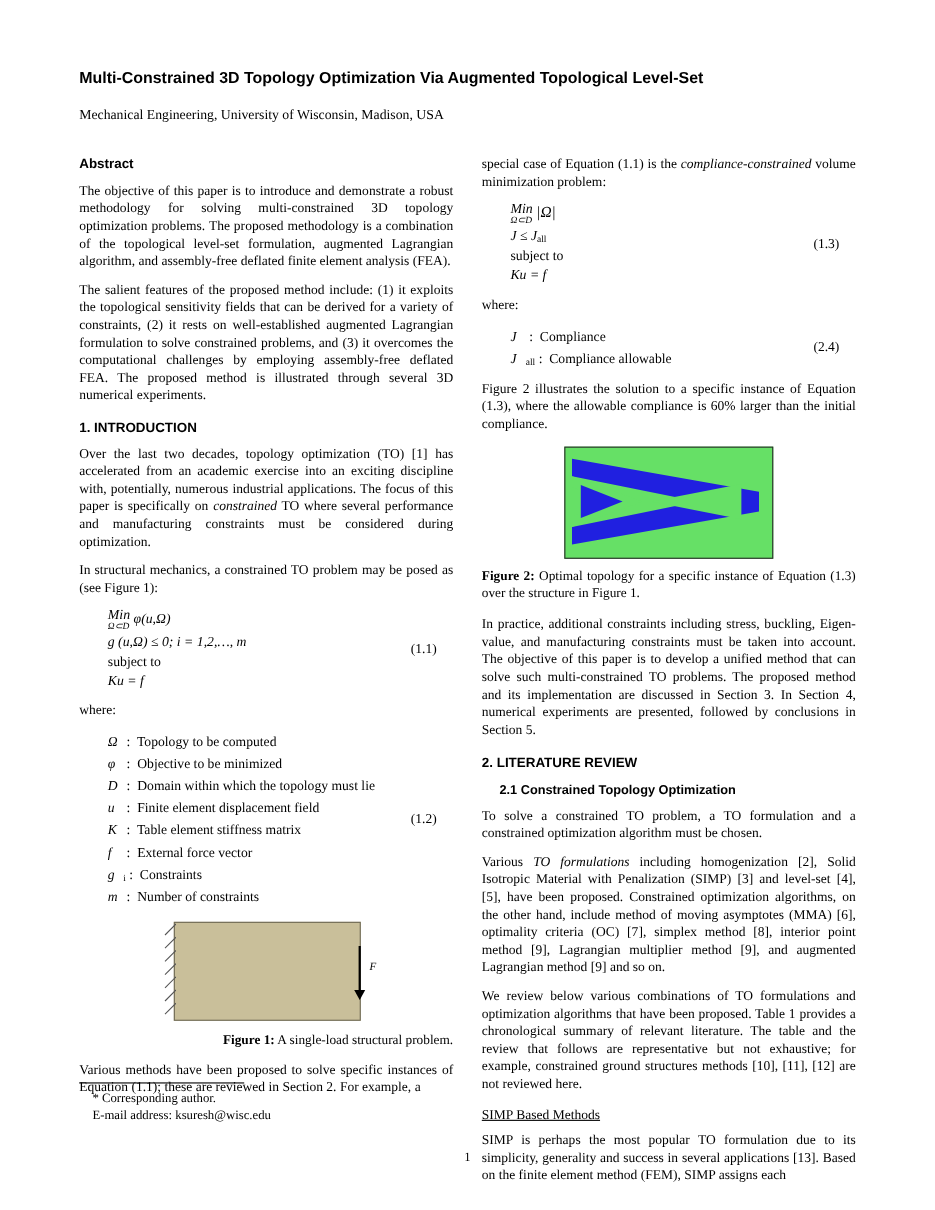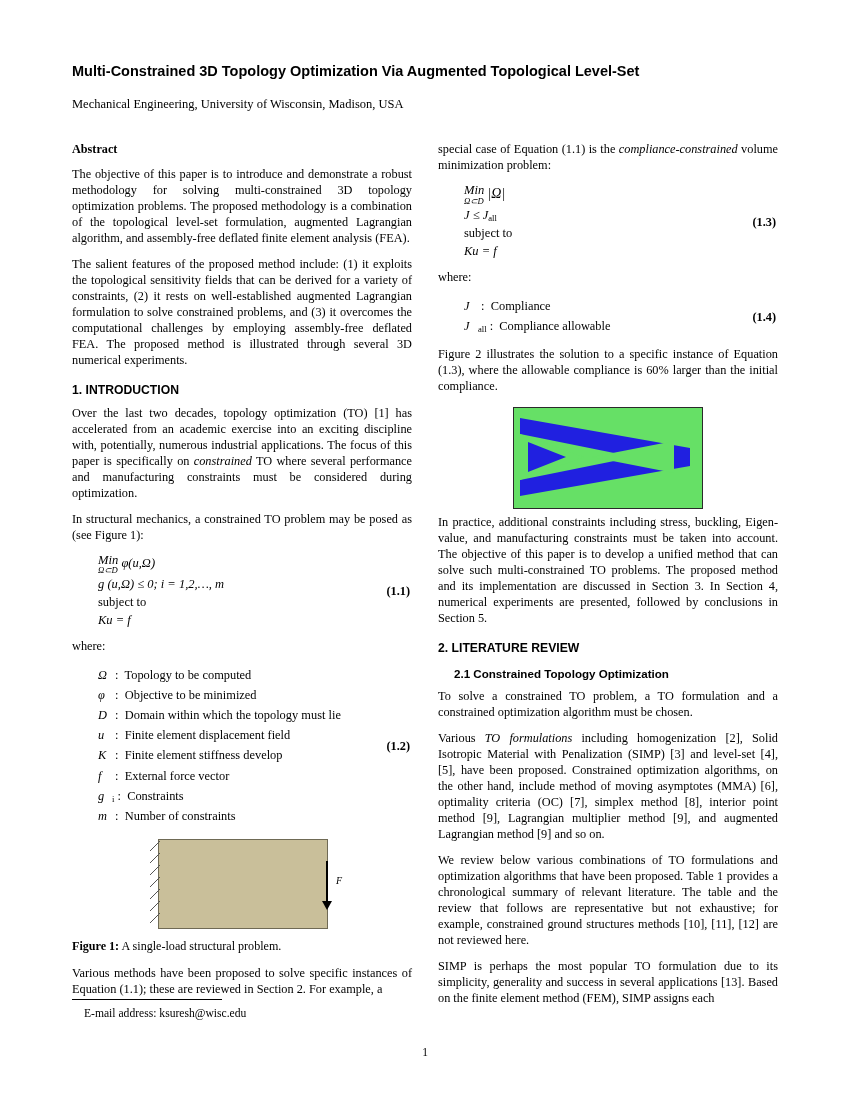--- a/index.html
+++ b/index.html
@@ -59,21 +59,21 @@
     font-weight: bold;
     margin: 14px 0 9px 0;
   }
   h3.subsection {
     font-family: "Liberation Sans", sans-serif;
     font-size: 11.6px;
     font-weight: bold;
     margin: 12px 0 9px 16px;
   }
   h4.abstract-head {
-    font-family: Liberation Serif, serif;
+    font-family: Liberation Sans, sans-serif;
     font-size: 12.2px;
     font-weight: bold;
     margin: 0 0 10px 0;
   }
   .underline-head {
     font-size: 12.3px;
     text-decoration: underline;
     margin: 12px 0 8px 0;
   }
   
@@ -83,25 +83,24 @@
     min-height: 20px;
   }
   .eq-body {
     margin-left: 26px;
     font-size: 12.5px;
     line-height: 1.45;
     font-family: "Liberation Serif", serif;
   }
   .eq-num {
     position: absolute;
-    right: 2px;
+    right: 15px;
     bottom: 50%;
     transform: translateY(50%);
     font-size: 12.3px;
-    font-weight: bold;
   }
   .ital { font-style: italic; }
   .minop {
     display: inline-block;
     line-height: 1.0;
     vertical-align: middle;
   }
   .minop .mn { font-style: italic; font-size: 12.6px; }
   .minop .sub { font-size: 8.6px; display: block; font-style: italic; }
   .sub-i { font-size: 8.6px; vertical-align: -0.22em; }
@@ -114,21 +113,21 @@
   .defs .sym { font-style: italic; display: inline-block; min-width: 14px; }
   
   .fig-wrap { margin: 12px 0 6px 0; text-align: center; }
   .fig-caption {
     font-size: 12.1px;
     line-height: 1.3;
     text-align: justify;
     margin: 8px 0 12px 0;
   }
   .fig-caption .lbl { font-weight: bold; }
-  .fig1-caption { text-align: left; }
+  .fig1-caption { text-align: right; }
   
   .fig1 {
     position: relative;
     width: 200px;
     height: 92px;
     margin: 0 auto;
   }
   .fig1 .rect {
     position: absolute;
     left: 16px; top: 0;
@@ -233,21 +232,21 @@
         <div class="eq-num">(1.1)</div>
       </div>
 
       <p class="body">where:</p>
       <div class="eq-block">
         <div class="defs">
           <div><span class="sym">Ω</span> :&nbsp; <span>Topology to be computed</span></div>
           <div><span class="sym">φ</span> :&nbsp; <span>Objective to be minimized</span></div>
           <div><span class="sym">D</span> :&nbsp; <span>Domain within which the topology must lie</span></div>
           <div><span class="sym">u</span> :&nbsp; <span>Finite element displacement field</span></div>
-          <div><span class="sym">K</span> :&nbsp; <span>Finite element stiffness develop</span></div>
+          <div><span class="sym">K</span> :&nbsp; <span>Table element stiffness matrix</span></div>
           <div><span class="sym">f</span> :&nbsp; <span>External force vector</span></div>
           <div><span class="sym">g</span><span class="sub-i">i</span> :&nbsp; <span>Constraints</span></div>
           <div><span class="sym">m</span> :&nbsp; <span>Number of constraints</span></div>
         </div>
         <div class="eq-num">(1.2)</div>
       </div>
 
       <div class="fig-wrap">
         <div class="fig1">
           <div class="rect"></div>
@@ -290,50 +289,53 @@
         </div>
         <div class="eq-num">(1.3)</div>
       </div>
 
       <p class="body">where:</p>
       <div class="eq-block">
         <div class="defs">
           <div><span class="sym">J</span> :&nbsp; <span>Compliance</span></div>
           <div><span class="sym">J</span><span class="sub-i">all</span> :&nbsp; <span>Compliance allowable</span></div>
         </div>
-        <div class="eq-num">(1.4)</div>
+        <div class="eq-num">(2.4)</div>
       </div>
 
       <p class="body">Figure 2 illustrates the solution to a specific instance of Equation (1.3), where the allowable compliance is 60% larger than the initial compliance.</p>
 
       <div class="fig-wrap">
         <div class="fig2">
           <svg width="186" height="98" viewBox="0 0 186 98">
             <path d="M6 10 L176 40 L176 58 L6 88 L6 72 L120 49 L6 26 Z" fill="#2020e0"></path>
             <path d="M6 26 L70 49 L6 72 L6 62 L46 49 L6 36 Z" fill="#66e066"></path>
             <path d="M14 34 L52 49 L14 64 Z" fill="#2020e0"></path>
             <path d="M78 49 L160 33 L160 65 Z" fill="#66e066"></path>
           </svg>
         </div>
+        <div class="fig-caption"><span class="lbl">Figure 2:</span><span> Optimal topology for a specific instance of Equation (1.3) over the structure in Figure 1.</span></div>
       </div>
 
       <p class="body">In practice, additional constraints including stress, buckling, Eigen-value, and manufacturing constraints must be taken into account. The objective of this paper is to develop a unified method that can solve such multi-constrained TO problems. The proposed method and its implementation are discussed in Section 3. In Section 4, numerical experiments are presented, followed by conclusions in Section 5.</p>
 
       <h2 class="section">2. LITERATURE REVIEW</h2>
       <h3 class="subsection">2.1 Constrained Topology Optimization</h3>
 
       <p class="body">To solve a constrained TO problem, a TO formulation and a constrained optimization algorithm must be chosen.</p>
       <p class="body"><span>Various </span><span class="ital">TO formulations</span><span> including homogenization [2], Solid Isotropic Material with Penalization (SIMP) [3] and level-set [4], [5], have been proposed. Constrained optimization algorithms, on the other hand, include method of moving asymptotes (MMA) [6], optimality criteria (OC) [7], simplex method [8], interior point method [9], Lagrangian multiplier method [9], and augmented Lagrangian method [9] and so on.</span></p>
       <p class="body">We review below various combinations of TO formulations and optimization algorithms that have been proposed. Table 1 provides a chronological summary of relevant literature. The table and the review that follows are representative but not exhaustive; for example, constrained ground structures methods [10], [11], [12] are not reviewed here.</p>
 
+      <div class="underline-head">SIMP Based Methods</div>
       <p class="body">SIMP is perhaps the most popular TO formulation due to its simplicity, generality and success in several applications [13]. Based on the finite element method (FEM), SIMP assigns each</p>
 
     </div>
   </div>
 
   <div class="footnote">
     <div class="rule"></div>
+    <div class="ln">* Corresponding author.</div>
     <div class="ln">E-mail address: ksuresh@wisc.edu</div>
   </div>
 
   <div class="page-number">1</div>
 
 </div>
 
 </body></html>

